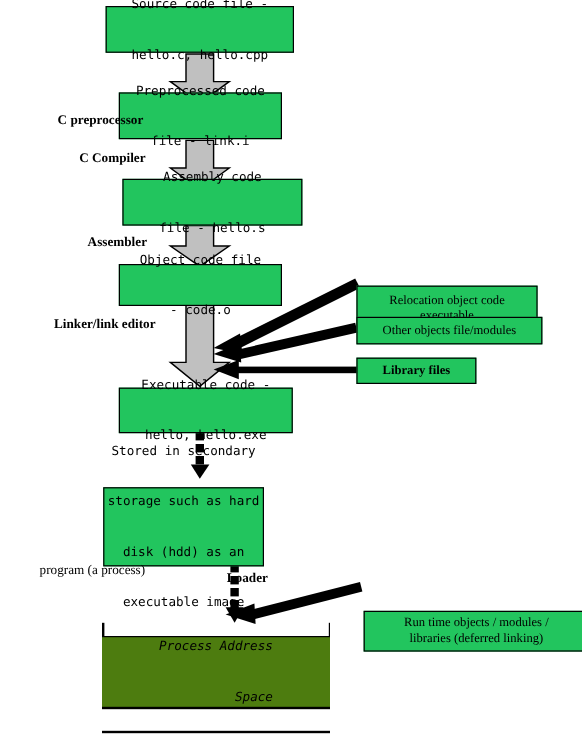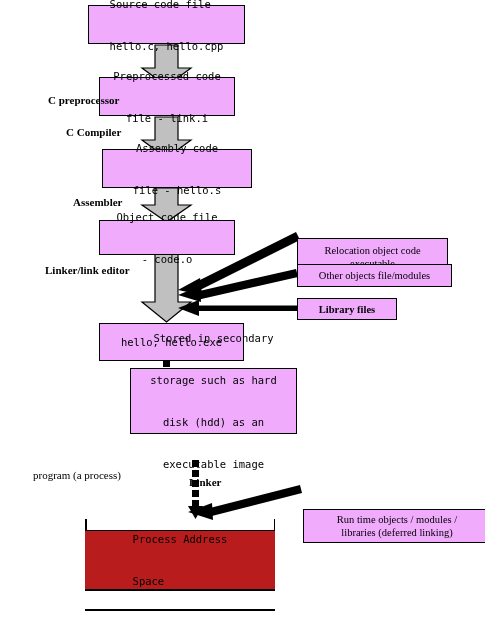--- a/index.html
+++ b/index.html
@@ -17,21 +17,21 @@
   #canvas {
     position: absolute;
     left: 0; top: 0;
     width: 485px;
     height: 630px;
   }
   .box {
     position: absolute;
     box-sizing: border-box;
     border: 1.5px solid #000000;
-    background: #f0abfc;
+    background: #22c55e;
     display: flex;
     align-items: center;
     justify-content: center;
     text-align: center;
   }
   .mono {
     font-family: "DejaVu Sans Mono", "Liberation Mono", monospace;
     font-size: 10.5px;
     line-height: 14px;
     color: #000000;
@@ -73,25 +73,26 @@
     box-sizing: border-box;
     border-top: 1.5px solid #000000;
     border-bottom: 1.5px solid #000000;
     background: #ffffff;
   }
   .pas-main {
     position: absolute;
     box-sizing: border-box;
     border-top: 1.5px solid #000000;
     border-bottom: 1.5px solid #000000;
-    background: #b91c1c;
+    background: #4d7c0f;
     display: flex;
     align-items: center;
     justify-content: center;
-    text-align: left;
+    text-align: right;
+    font-style: italic;
   }
   svg { display: block; }
 </style>
 </head>
 <body>
 
 <svg id="canvas" viewBox="0 0 485 630">
   <defs>
     <g id="fat-gray-arrow"></g>
   </defs>
@@ -164,25 +165,26 @@
 
 <div class="box mono" style="left:99px; top:220px; width:136px; height:35px;">
   <div>
     <div>Object code file</div>
     <div>- code.o</div>
   </div>
 </div>
 
 <div class="box mono" style="left:99px; top:323px; width:145px; height:38px;">
   <div>
+    <div>Executable code -</div>
     <div>hello, hello.exe</div>
   </div>
 </div>
 
-<div class="box mono" style="left:86px; top:368px; width:167px; height:66px;margin-left:44px;">
+<div class="box mono" style="left:86px; top:406px; width:134px; height:66px;">
   <div>
     <div>Stored in secondary</div>
     <div>storage such as hard</div>
     <div>disk (hdd) as an</div>
     <div>executable image</div>
   </div>
 </div>
 
 <div class="box serif-box" style="left:297px; top:221px; width:151px; height:38px;margin-top:17px;">
   <div>
@@ -203,21 +205,21 @@
   <div>
     <div>Run time objects / modules /</div>
     <div>libraries (deferred linking)</div>
   </div>
 </div>
 
 <div class="stage-label" style="left:48px; top:54px;margin-top:40px;">C preprocessor</div>
 <div class="stage-label" style="left:66px; top:126px;">C Compiler</div>
 <div class="stage-label" style="left:73px; top:196px;">Assembler</div>
 <div class="stage-label" style="left:45px; top:264px;">Linker/link editor</div>
-<div class="stage-label" style="left:189px; top:476px;">Linker</div>
+<div class="stage-label" style="left:189px; top:476px;">Loader</div>
 
 <div class="note-label" style="left:33px; top:468px;">
   <div>program (a process)</div>
 </div>
 
 <div class="pas-wrap" style="left:85px; top:519px; width:190px; height:111px;">
   <div class="pas-side" style="left:0px; top:0px; height:111px;"></div>
   <div class="pas-side" style="left:188.5px; top:0px; height:111px;"></div>
 
   <div class="pas-band" style="left:0px; top:11px; width:190px; height:0px;"></div>

